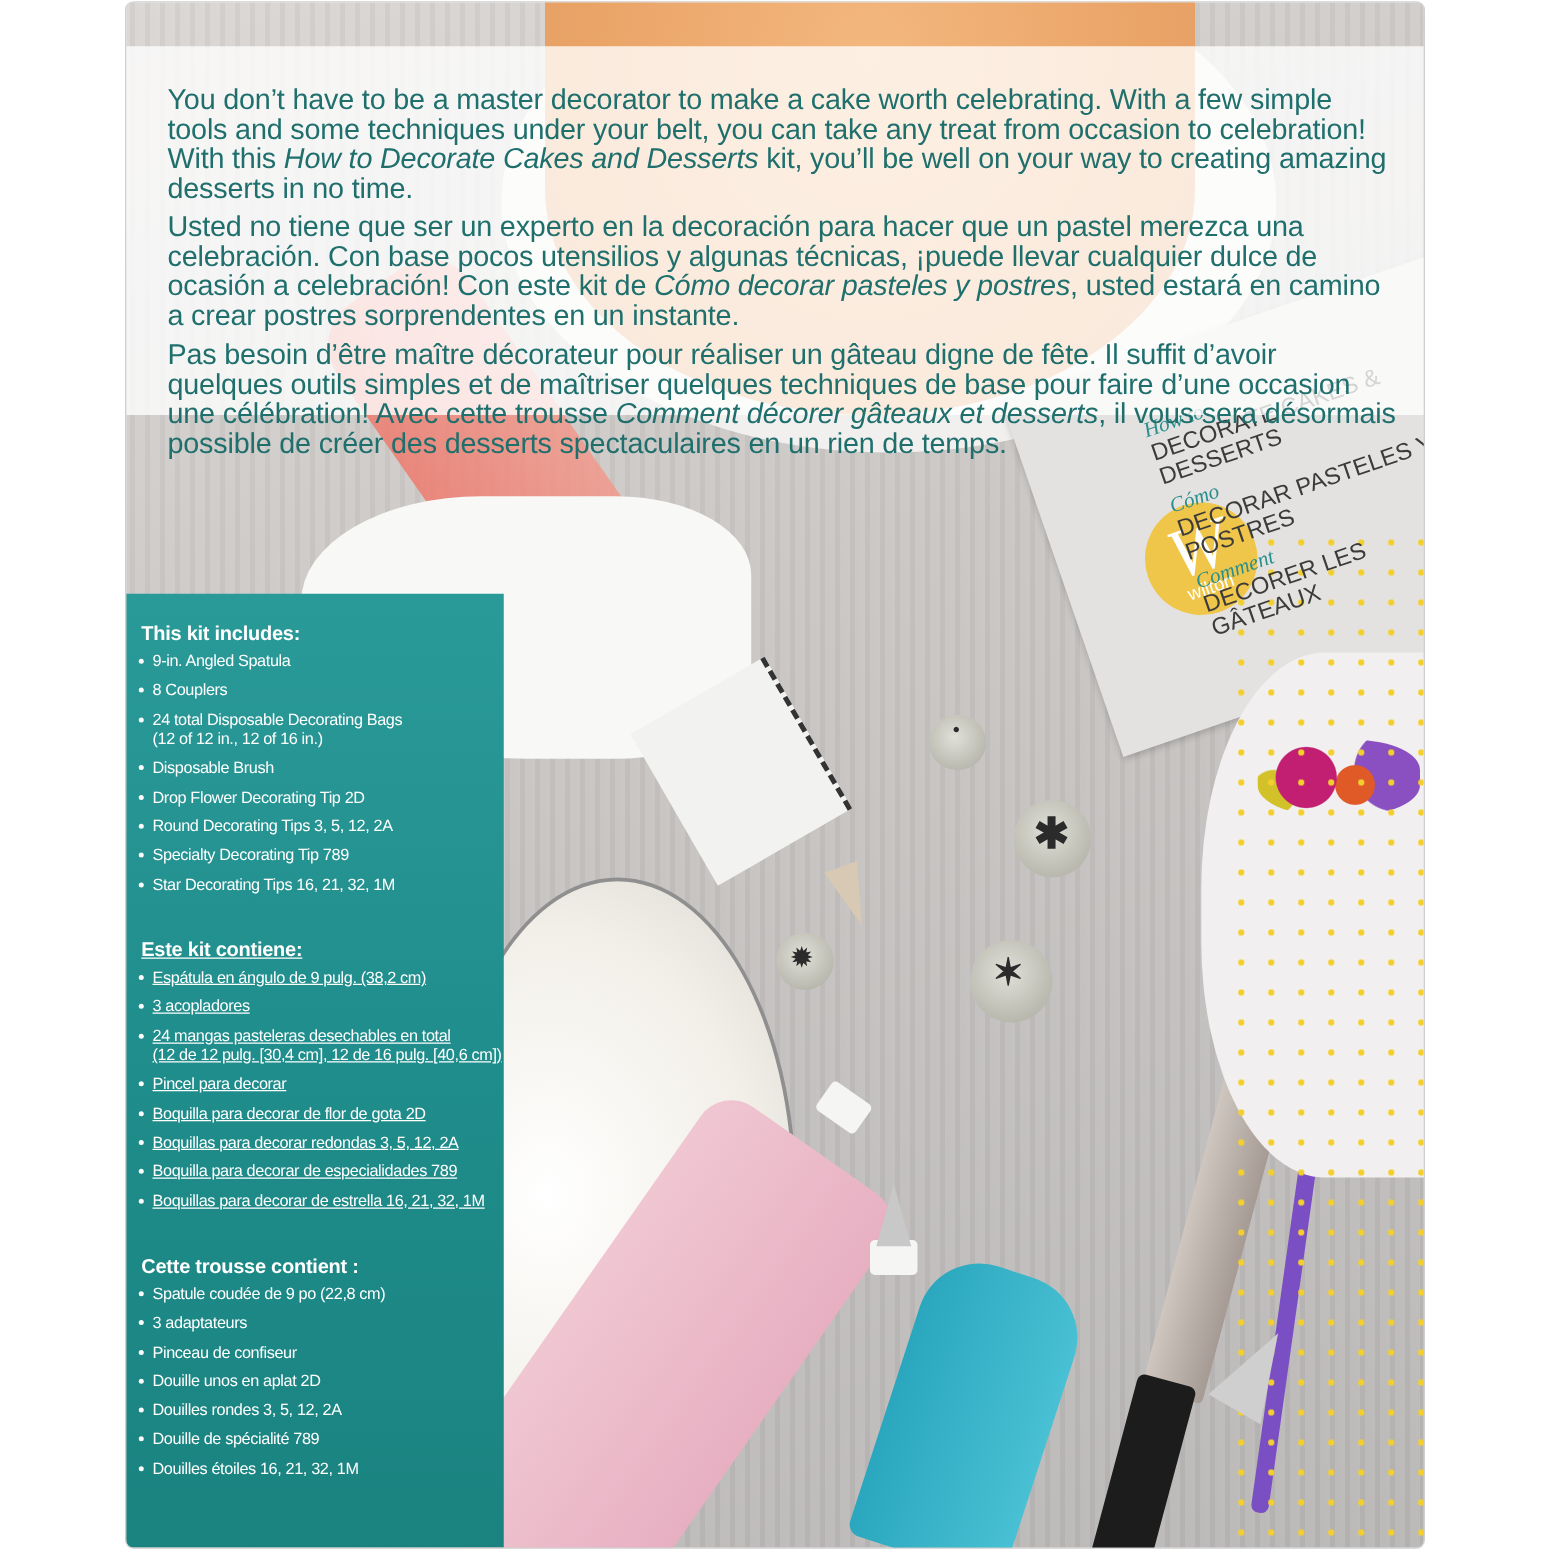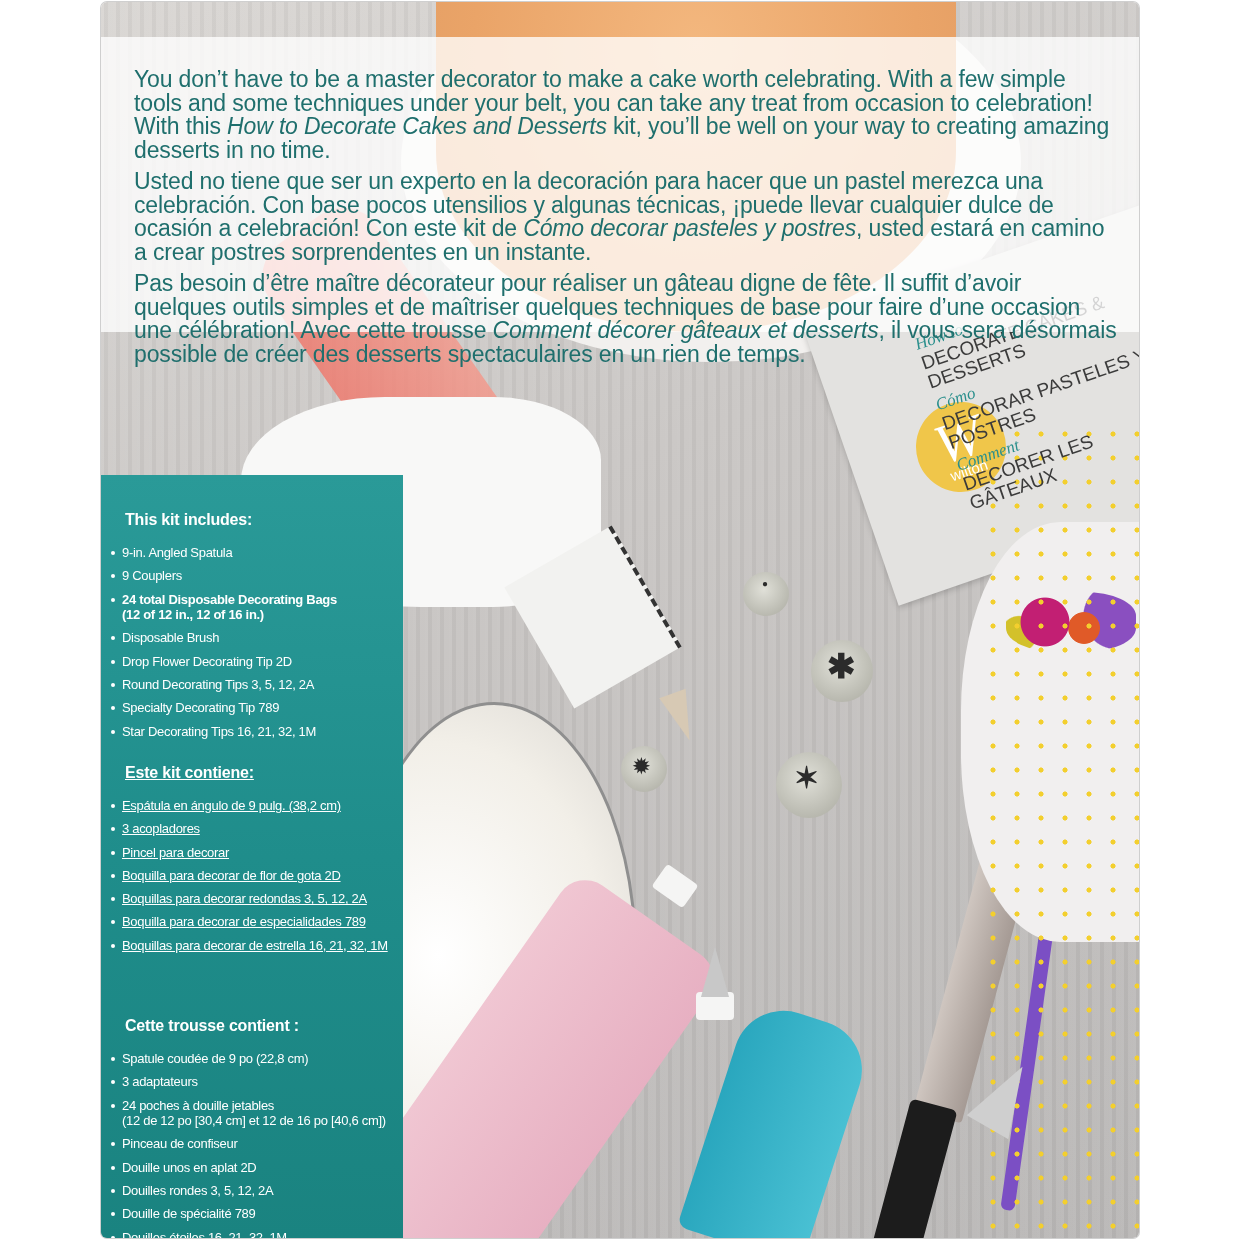--- a/index.html
+++ b/index.html
@@ -12,21 +12,21 @@
   .cake-top{position:absolute;left:335px;top:-30px;width:520px;height:360px;border-radius:0 0 50% 50%;
        background:radial-gradient(ellipse at 50% 20%,#f3b77e 0%,#eaa468 60%,#e09b62 100%);}
   .cake-plate{position:absolute;left:300px;top:-40px;width:620px;height:400px;border-radius:50%;background:#f2f0ee;}
   
   .intro{position:absolute;left:0;top:35px;width:1038px;height:295px;background:rgba(255,255,255,0.78);}
   .intro-text{position:absolute;left:33px;top:66px;width:985px;color:#1f6f6d;font-size:23px;line-height:23.5px;letter-spacing:-0.15px;}
   .intro-text p{margin:0 0 8px 0;}
   .intro-text em{font-style:italic;}
   
   .kit{position:absolute;left:0;top:473px;width:302px;height:763px;background:linear-gradient(180deg,#2a9a98 0%,#1f8d8b 50%,#1a8380 100%);color:#ffffff;}
-  .kit h3{margin:16px;font-size:16px;font-weight:bold;letter-spacing:-0.2px;}
+  .kit h3{margin:4px;font-size:16px;font-weight:bold;letter-spacing:-0.2px;}
   .kit ul{list-style:none;margin:4px 0 0 0;padding:0;}
   .kit li{font-size:13px;line-height:15.5px;margin-bottom:7.8px;padding-left:13px;position:relative;letter-spacing:-0.3px;}
   .kit li::before{content:"";position:absolute;left:2px;top:6px;width:4px;height:4px;border-radius:50%;background:#ffffff;}
   .sec{position:absolute;left:8px;}
   
   .obj{position:absolute;}
   .wilton-card{position:absolute;left:700px;top:320px;width:420px;height:300px;background:#e3e2e0;transform:rotate(-19deg);transform-origin:0 0;box-shadow:0 2px 6px rgba(0,0,0,0.2);}
   .wilton-logo{position:absolute;left:815px;top:400px;width:90px;height:90px;border-radius:50%;background:#f0c64a;display:flex;align-items:center;justify-content:center;flex-direction:column;color:#fff;transform:rotate(-19deg);}
   .wilton-logo .w{font-family:"Liberation Serif",serif;font-style:italic;font-size:56px;line-height:48px;}
   .wilton-logo .name{font-size:15px;}
@@ -115,49 +115,49 @@
     <p><span>You don’t have to be a master decorator to make a cake worth celebrating. With a few simple tools and some techniques under your belt, you can take any treat from occasion to celebration! With this </span><em>How to Decorate Cakes and Desserts</em><span> kit, you’ll be well on your way to creating amazing desserts in no time.</span></p>
     <p><span>Usted no tiene que ser un experto en la decoración para hacer que un pastel merezca una celebración. Con base pocos utensilios y algunas técnicas, ¡puede llevar cualquier dulce de ocasión a celebración! Con este kit de </span><em>Cómo decorar pasteles y postres</em><span>, usted estará en camino a crear postres sorprendentes en un instante.</span></p>
     <p><span>Pas besoin d’être maître décorateur pour réaliser un gâteau digne de fête. Il suffit d’avoir quelques outils simples et de maîtriser quelques techniques de base pour faire d’une occasion une célébration! Avec cette trousse </span><em>Comment décorer gâteaux et desserts</em><span>, il vous sera désormais possible de créer des desserts spectaculaires en un rien de temps.</span></p>
   </div>
 
   <div class="kit">
     <div class="sec" style="top:20px;">
       <h3>This kit includes:</h3>
       <ul>
         <li>9-in. Angled Spatula</li>
-        <li>9 Couplers</li>
-        <li style="white-space:pre-line;font-weight:bold;">24 total Disposable Decorating Bags
+        <li>8 Couplers</li>
+        <li style="white-space:pre-line;">24 total Disposable Decorating Bags
 (12 of 12 in., 12 of 16 in.)</li>
         <li>Disposable Brush</li>
         <li>Drop Flower Decorating Tip 2D</li>
         <li>Round Decorating Tips 3, 5, 12, 2A</li>
         <li>Specialty Decorating Tip 789</li>
         <li>Star Decorating Tips 16, 21, 32, 1M</li>
       </ul>
     </div>
     <div class="sec" style="top:273px;text-decoration:underline;">
       <h3>Este kit contiene:</h3>
       <ul>
         <li>Espátula en ángulo de 9 pulg. (38,2 cm)</li>
         <li>3 acopladores</li>
+        <li style="white-space:pre-line;">24 mangas pasteleras desechables en total
+(12 de 12 pulg. [30,4 cm], 12 de 16 pulg. [40,6 cm])</li>
         <li>Pincel para decorar</li>
         <li>Boquilla para decorar de flor de gota 2D</li>
         <li>Boquillas para decorar redondas 3, 5, 12, 2A</li>
         <li>Boquilla para decorar de especialidades 789</li>
         <li>Boquillas para decorar de estrella 16, 21, 32, 1M</li>
       </ul>
     </div>
     <div class="sec" style="top:526px;">
       <h3>Cette trousse contient :</h3>
       <ul>
         <li>Spatule coudée de 9 po (22,8 cm)</li>
         <li>3 adaptateurs</li>
-        <li style="white-space:pre-line;">24 poches à douille jetables
-(12 de 12 po [30,4 cm] et 12 de 16 po [40,6 cm])</li>
         <li>Pinceau de confiseur</li>
         <li>Douille unos en aplat 2D</li>
         <li>Douilles rondes 3, 5, 12, 2A</li>
         <li>Douille de spécialité 789</li>
         <li>Douilles étoiles 16, 21, 32, 1M</li>
       </ul>
     </div>
   </div>
 </div>
 

